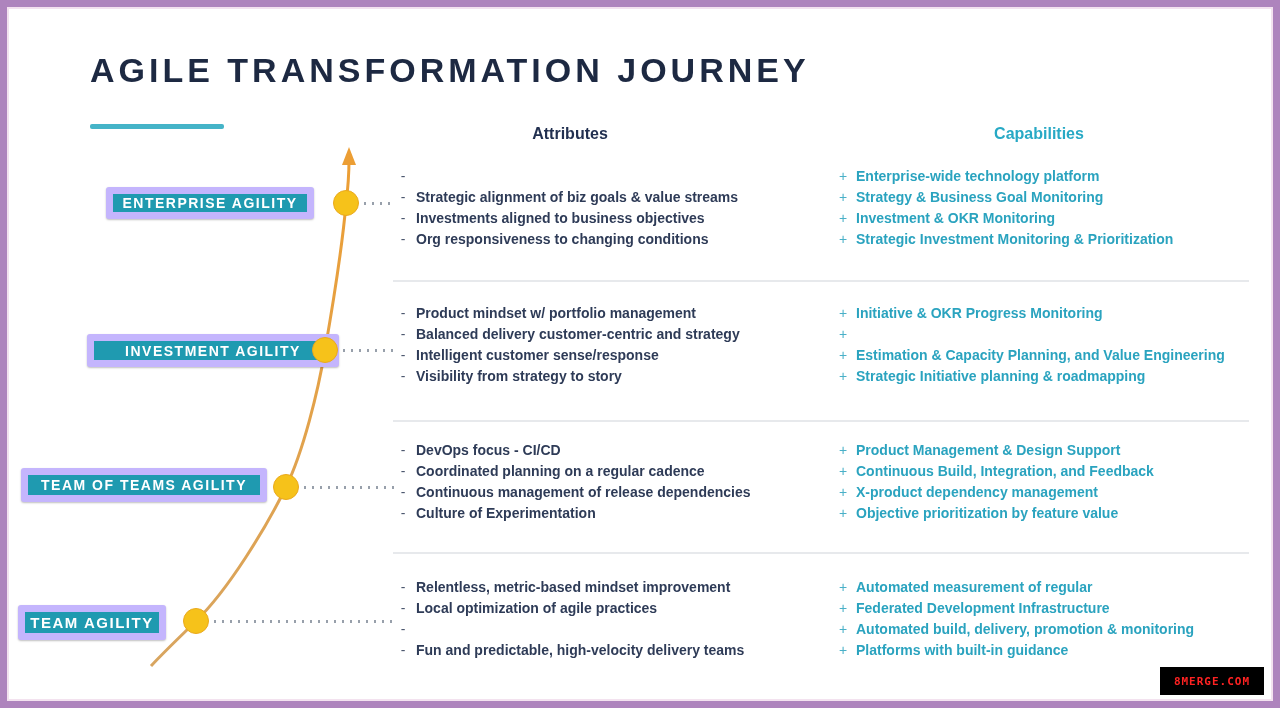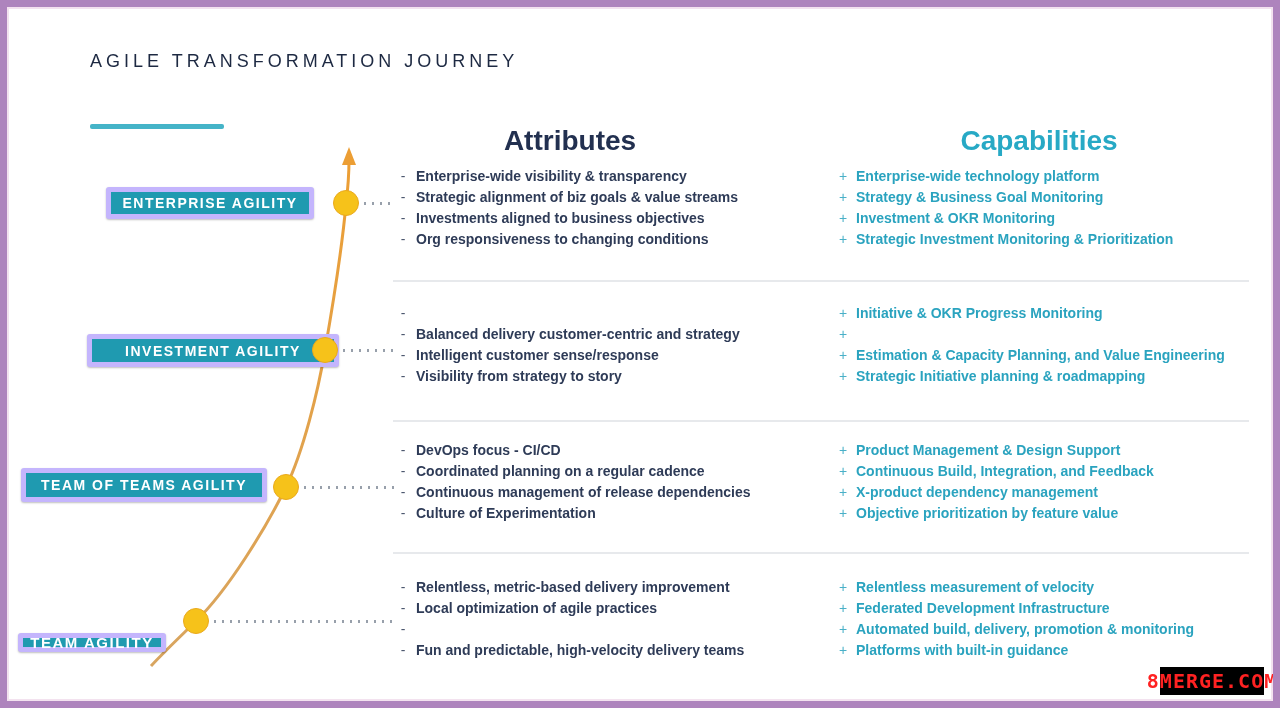--- a/index.html
+++ b/index.html
@@ -13,52 +13,52 @@
   }
   .canvas{
     position:relative;
     width:100%;height:100%;
     background:#ffffff;
     box-shadow:inset 0 0 0 2px #f3e2ef;
     overflow:hidden;
   }
   .page-title{
     position:absolute;left:83px;top:44px;margin:0;
-    font-size:18px;font-weight:normal;letter-spacing:4px;
+    font-size:34px;font-weight:bold;letter-spacing:4px;
     color:#1d2942;
   }
   .title-underline{
     position:absolute;left:83px;top:117px;
     width:134px;height:5px;background:#45b4c8;border-radius:2px;
   }
   .col-header{
     position:absolute;top:118px;
-    font-size:28px;font-weight:bold;text-align:center;
+    font-size:16px;font-weight:bold;text-align:center;
   }
   .col-header.attrs{left:463px;width:200px;color:#223050;}
   .col-header.caps{left:902px;width:260px;color:#27a9c5;}
 
   .curve-svg{position:absolute;left:0;top:0;width:1266px;height:694px;pointer-events:none;}
 
   .level-box{
     position:absolute;
     background:#1f9ab0;
-    border:5px solid #c4b5fd;
+    border:7px solid #c4b5fd;
     border-radius:3px;
     color:#ffffff;
     font-weight:bold;
     letter-spacing:1.5px;
     display:flex;align-items:center;justify-content:center;
     font-size:14px;
     box-shadow:0 1px 2px rgba(0,0,0,0.25);
   }
   .lb-0{left:99px;top:180px;width:208px;height:32px;}
   .lb-1{left:80px;top:327px;width:252px;height:33px;}
   .lb-2{left:14px;top:461px;width:246px;height:34px;}
-  .lb-3{left:11px;top:598px;width:148px;height:19px;font-size:15px;margin-top:28px;}
+  .lb-3{left:11px;top:598px;width:148px;height:35px;font-size:15px;}
 
   .dot{
     position:absolute;width:26px;height:26px;border-radius:50%;
     background:#f6c21a;border:1px solid #eaa91c;
   }
   .dot-0{left:326px;top:183px;}
   .dot-1{left:305px;top:330px;}
   .dot-2{left:266px;top:467px;}
   .dot-3{left:176px;top:601px;}
 
@@ -89,21 +89,21 @@
   }
   .attr-list{position:absolute;left:0;top:0;width:398px;color:#2e3b57;}
   .cap-list{position:absolute;left:440px;top:0;width:392px;color:#2aa3bf;}
   .blist li{display:flex;}
   .blist .marker{flex:none;width:10px;margin-right:8px;text-align:center;font-weight:normal;color:inherit;opacity:.85;}
 
   .watermark{
     position:absolute;left:1153px;top:660px;width:104px;height:28px;
     background:#000000;color:#ff2222;
     font-family:"DejaVu Sans Mono", monospace;
-    font-size:20px;font-weight:bold;letter-spacing:1px;
+    font-size:11px;font-weight:bold;letter-spacing:1px;
     display:flex;align-items:center;justify-content:center;
   }
 </style>
 </head>
 <body>
 
 <div class="frame">
   <div class="canvas">
 
     <h1 class="page-title">AGILE TRANSFORMATION JOURNEY</h1>
@@ -144,21 +144,20 @@
     <div class="connector conn-3"></div>
 
     <div class="divider div-0"></div>
     <div class="divider div-1"></div>
     <div class="divider div-2"></div>
 
     <div class="row row-0">
       <ul class="blist attr-list">
           <li>
             <span class="marker">-</span>
-            <span>Enterprise-wide visibility &amp; transparency</span>
           </li>
           <li>
             <span class="marker">-</span>
             <span>Strategic alignment of biz goals &amp; value streams</span>
           </li>
           <li>
             <span class="marker">-</span>
             <span>Investments aligned to business objectives</span>
           </li>
           <li>
@@ -182,20 +181,21 @@
           <li>
             <span class="marker">+</span>
             <span>Strategic Investment Monitoring &amp; Prioritization</span>
           </li>
         </ul>
     </div>
     <div class="row row-1">
       <ul class="blist attr-list">
           <li>
             <span class="marker">-</span>
+            <span>Product mindset w/ portfolio management</span>
           </li>
           <li>
             <span class="marker">-</span>
             <span>Balanced delivery customer-centric and strategy</span>
           </li>
           <li>
             <span class="marker">-</span>
             <span>Intelligent customer sense/response</span>
           </li>
           <li>
@@ -256,38 +256,38 @@
           <li>
             <span class="marker">+</span>
             <span>Objective prioritization by feature value</span>
           </li>
         </ul>
     </div>
     <div class="row row-3">
       <ul class="blist attr-list">
           <li>
             <span class="marker">-</span>
-            <span>Relentless, metric-based delivery improvement</span>
+            <span>Relentless, metric-based mindset improvement</span>
           </li>
           <li>
             <span class="marker">-</span>
             <span>Local optimization of agile practices</span>
           </li>
           <li>
             <span class="marker">-</span>
           </li>
           <li>
             <span class="marker">-</span>
             <span>Fun and predictable, high-velocity delivery teams</span>
           </li>
         </ul>
       <ul class="blist cap-list">
           <li>
             <span class="marker">+</span>
-            <span>Relentless measurement of velocity</span>
+            <span>Automated measurement of regular</span>
           </li>
           <li>
             <span class="marker">+</span>
             <span>Federated Development Infrastructure</span>
           </li>
           <li>
             <span class="marker">+</span>
             <span>Automated build, delivery, promotion &amp; monitoring</span>
           </li>
           <li>

